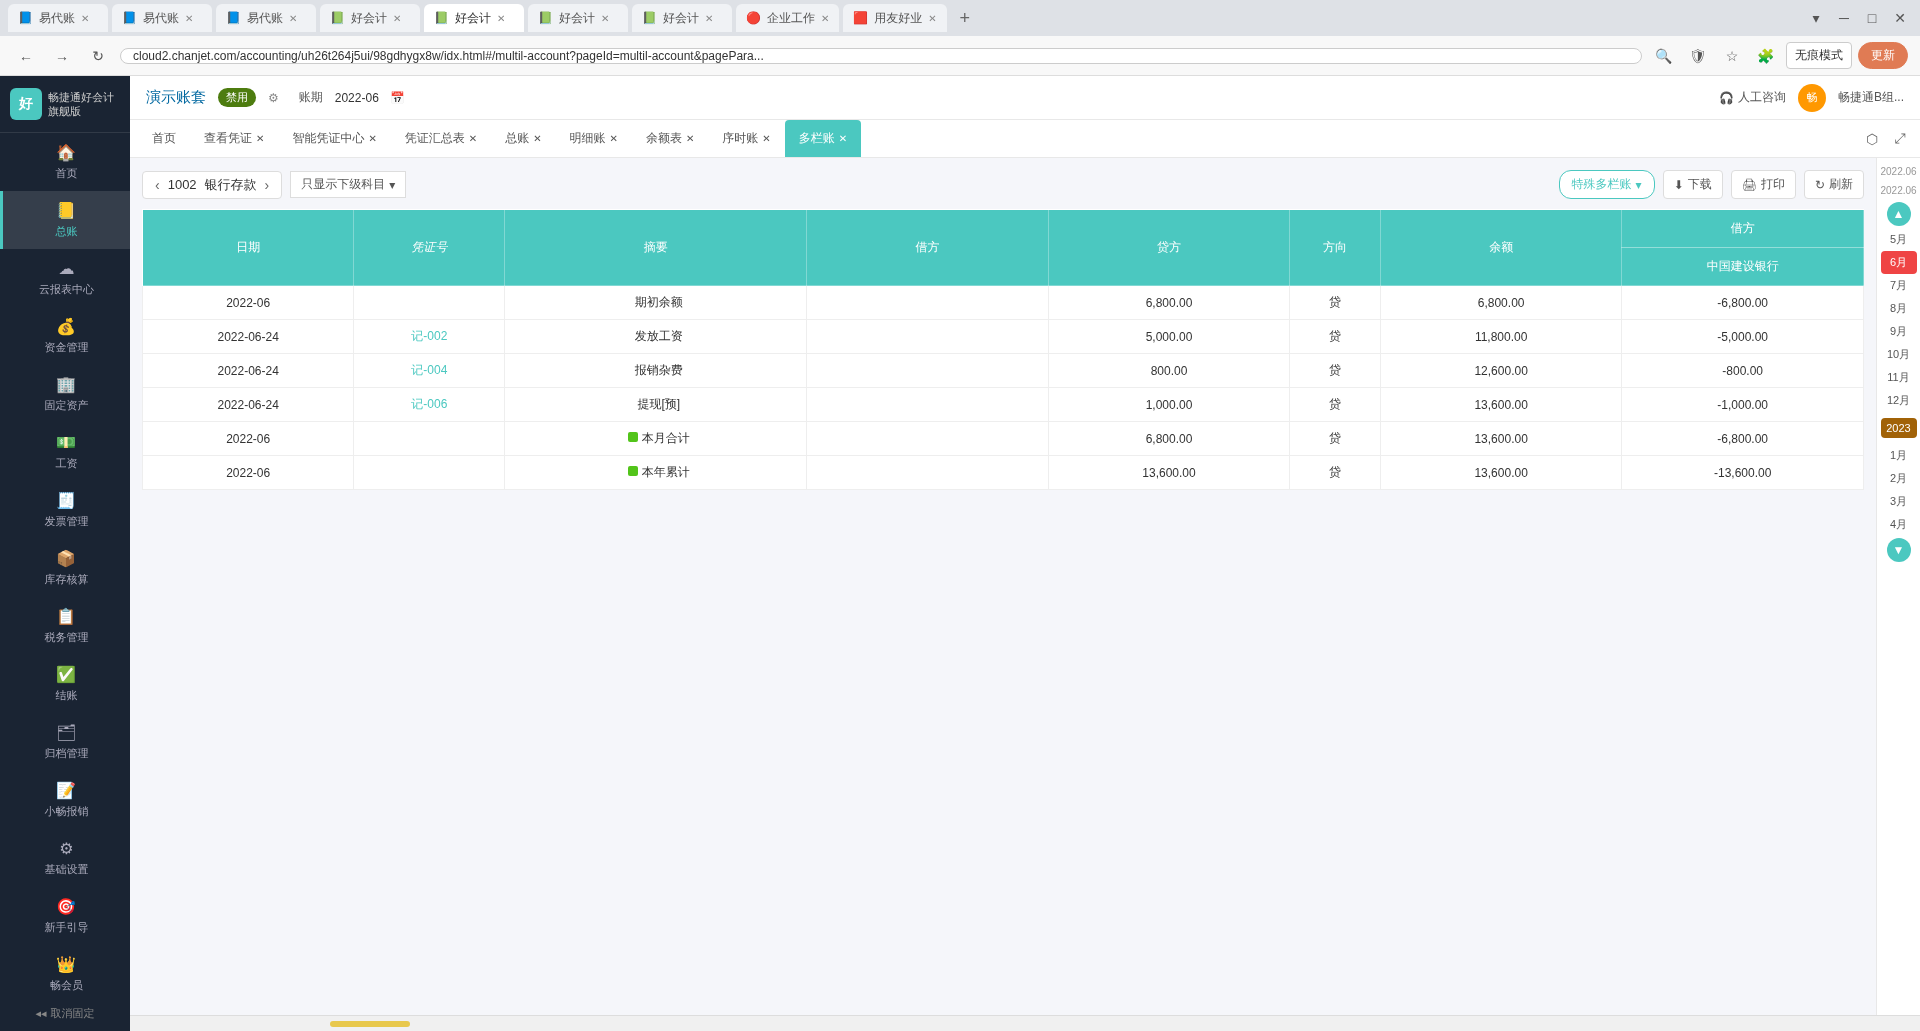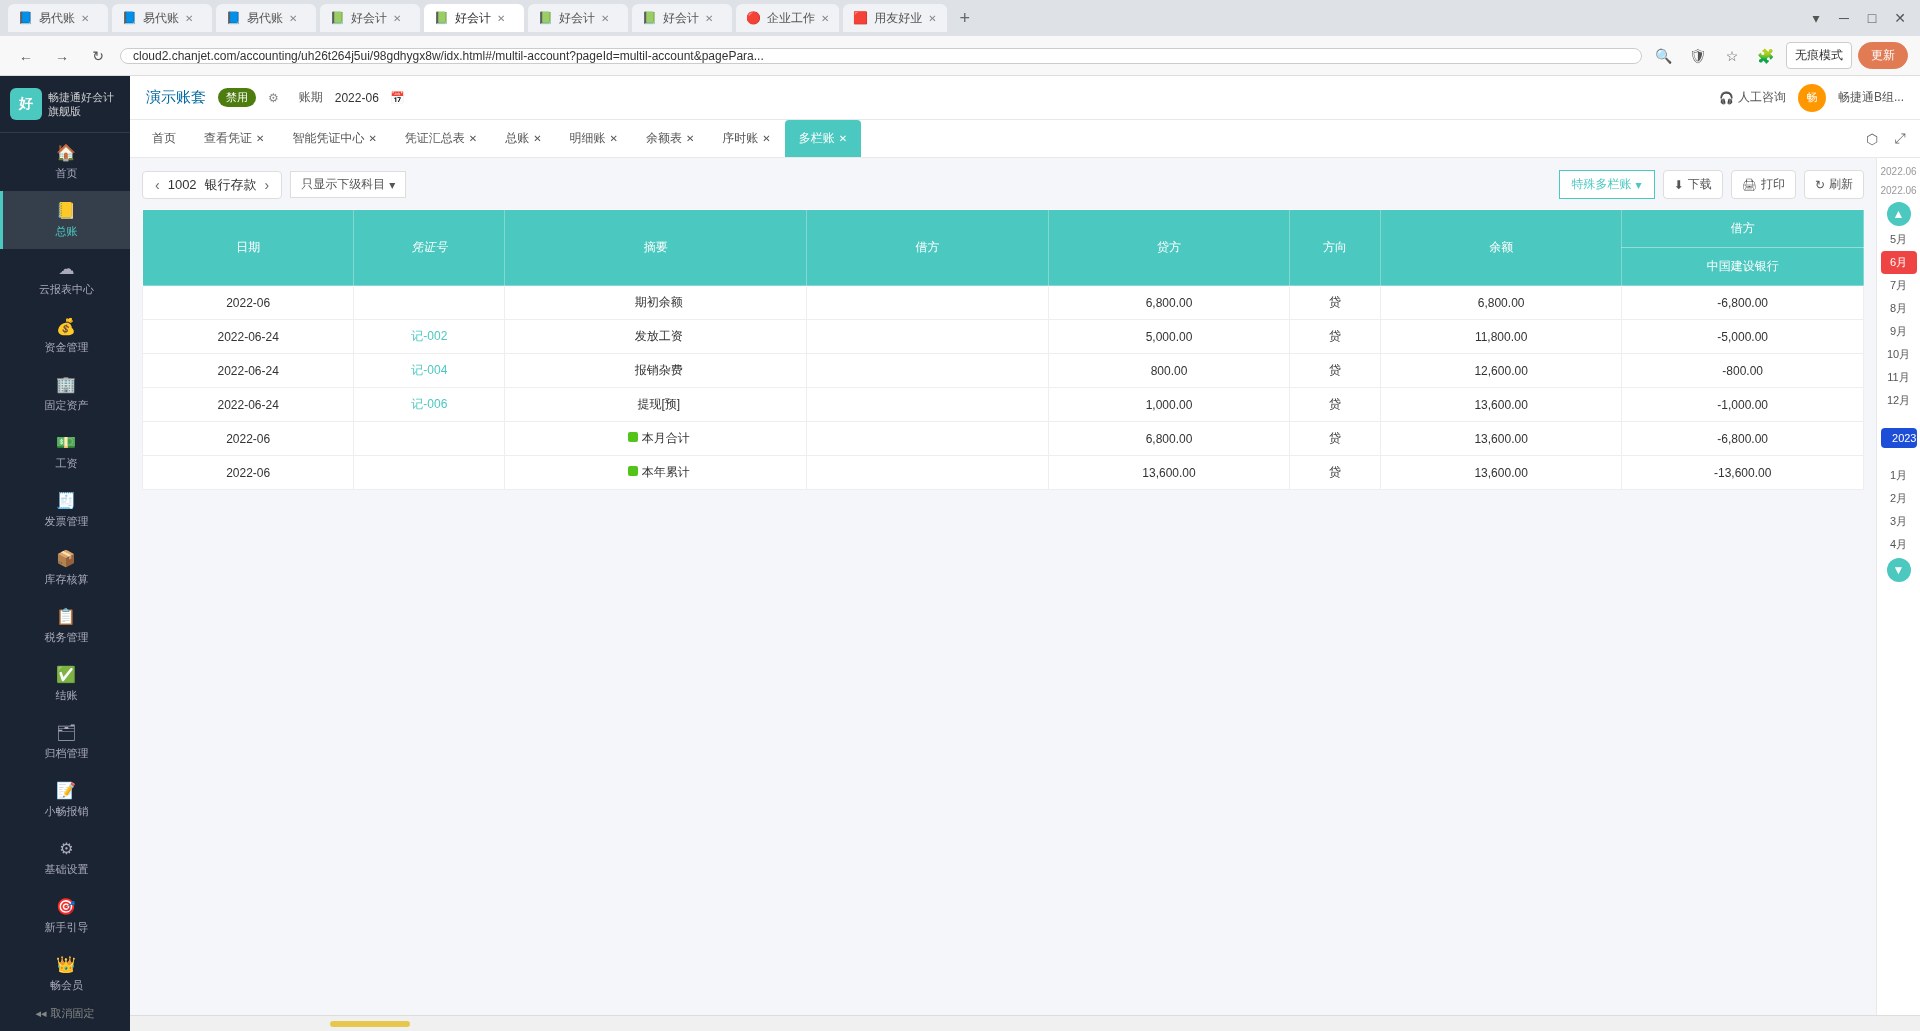--- a/index.html
+++ b/index.html
@@ -57,38 +57,38 @@
     
     .content-area { flex: 1; overflow: hidden; display: flex; }
     .ledger-content { flex: 1; padding: 12px; overflow: auto; }
 
     
     .ledger-toolbar { display: flex; align-items: center; gap: 8px; margin-bottom: 10px; }
     .account-nav { display: flex; align-items: center; gap: 4px; background: #fff; border: 1px solid #ddd; border-radius: 4px; padding: 4px 8px; }
     .account-nav-btn { cursor: pointer; color: #666; font-size: 14px; padding: 0 4px; }
     .filter-dropdown { display: flex; align-items: center; gap: 4px; border: 1px solid #ddd; border-radius: 0; padding: 4px 10px; background: #fff; cursor: pointer; font-size: 12px; color: #555; }
     .toolbar-right { margin-left: auto; display: flex; align-items: center; gap: 8px; }
-    .special-btn { border: 1px solid #4bc8c0; color: #4bc8c0; background: #fff; border-radius: 0; padding: 5px 12px; font-size: 12px; cursor: pointer; display: flex; align-items: center; gap: 4px; }
+    .special-btn { border: 1px solid #4bc8c0; color: #4bc8c0; background: #fff; border-radius: 12px; padding: 5px 12px; font-size: 12px; cursor: pointer; display: flex; align-items: center; gap: 4px; }
     .action-btn { display: flex; align-items: center; gap: 4px; padding: 5px 10px; font-size: 12px; color: #555; cursor: pointer; border: 1px solid #ddd; border-radius: 4px; background: #fff; }
 
     
     .ledger-table { width: 100%; border-collapse: collapse; background: #fff; }
     .ledger-table thead tr { background: #4bc8c0; color: #fff; }
     .ledger-table thead th { padding: 10px 8px; text-align: center; font-size: 12px; font-weight: normal; border: 1px solid rgba(255,255,255,0.3); }
     .ledger-table tbody tr { border-bottom: 1px solid #f0f0f0; }
     .ledger-table tbody td { padding: 8px 10px; font-size: 12px; color: #333; border: 1px solid #eee; text-align: center; }
     .td-right { text-align: right; }
     .td-left { text-align: left; }
     .voucher-link { color: #4bc8c0; cursor: pointer; text-decoration: none; }
 
     
     .date-panel { width: 44px; background: #fff; border-left: 1px solid #e8e8e8; display: flex; flex-direction: column; align-items: center; padding: 4px 0; overflow-y: auto; flex-shrink: 0; }
     .date-item { width: 36px; text-align: center; padding: 4px 0; font-size: 11px; color: #555; cursor: pointer; }
     .date-item.active { background: #ef4444; color: #fff; border-radius: 4px; }
-    .date-item.year-mark { background: #1d4ed8; color: #fff; border-radius: 4px; margin: 16px 0; text-align: right; }
+    .date-item.year-mark { background: #a16207; color: #fff; border-radius: 4px; margin: 6px 0; }
     .date-nav-btn { width: 24px; height: 24px; background: #4bc8c0; border-radius: 50%; display: flex; align-items: center; justify-content: center; color: #fff; cursor: pointer; font-size: 12px; margin: 2px 0; }
 
     
     .content-footer { height: 16px; background: #f0f0f0; border-top: 1px solid #ddd; position: relative; }
     .content-footer .scroll-bar { height: 6px; background: #e8c84c; width: 80px; position: absolute; top: 5px; left: 200px; border-radius: 3px; }
   </style>
 </head>
 <body>
 
 <div class="browser-chrome">

